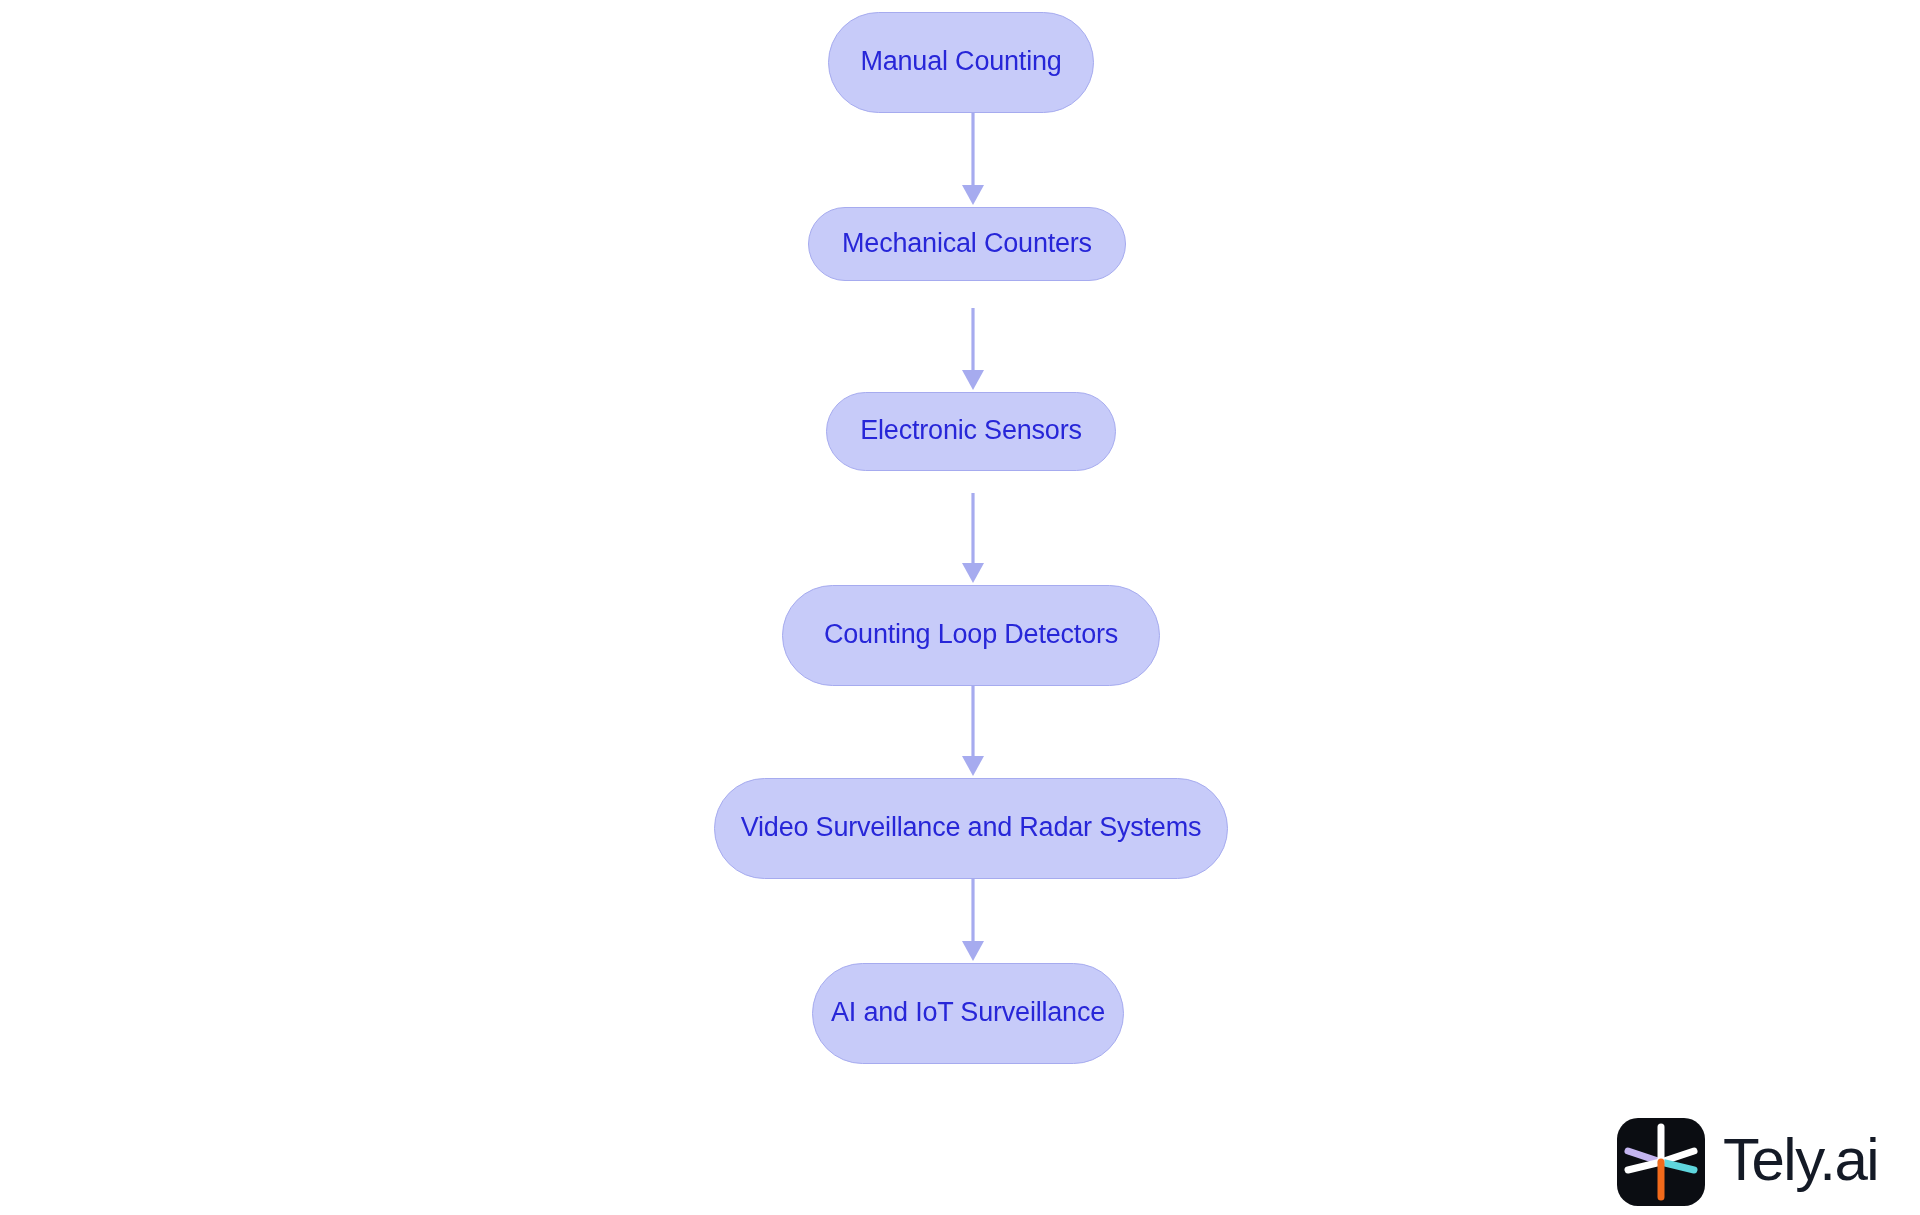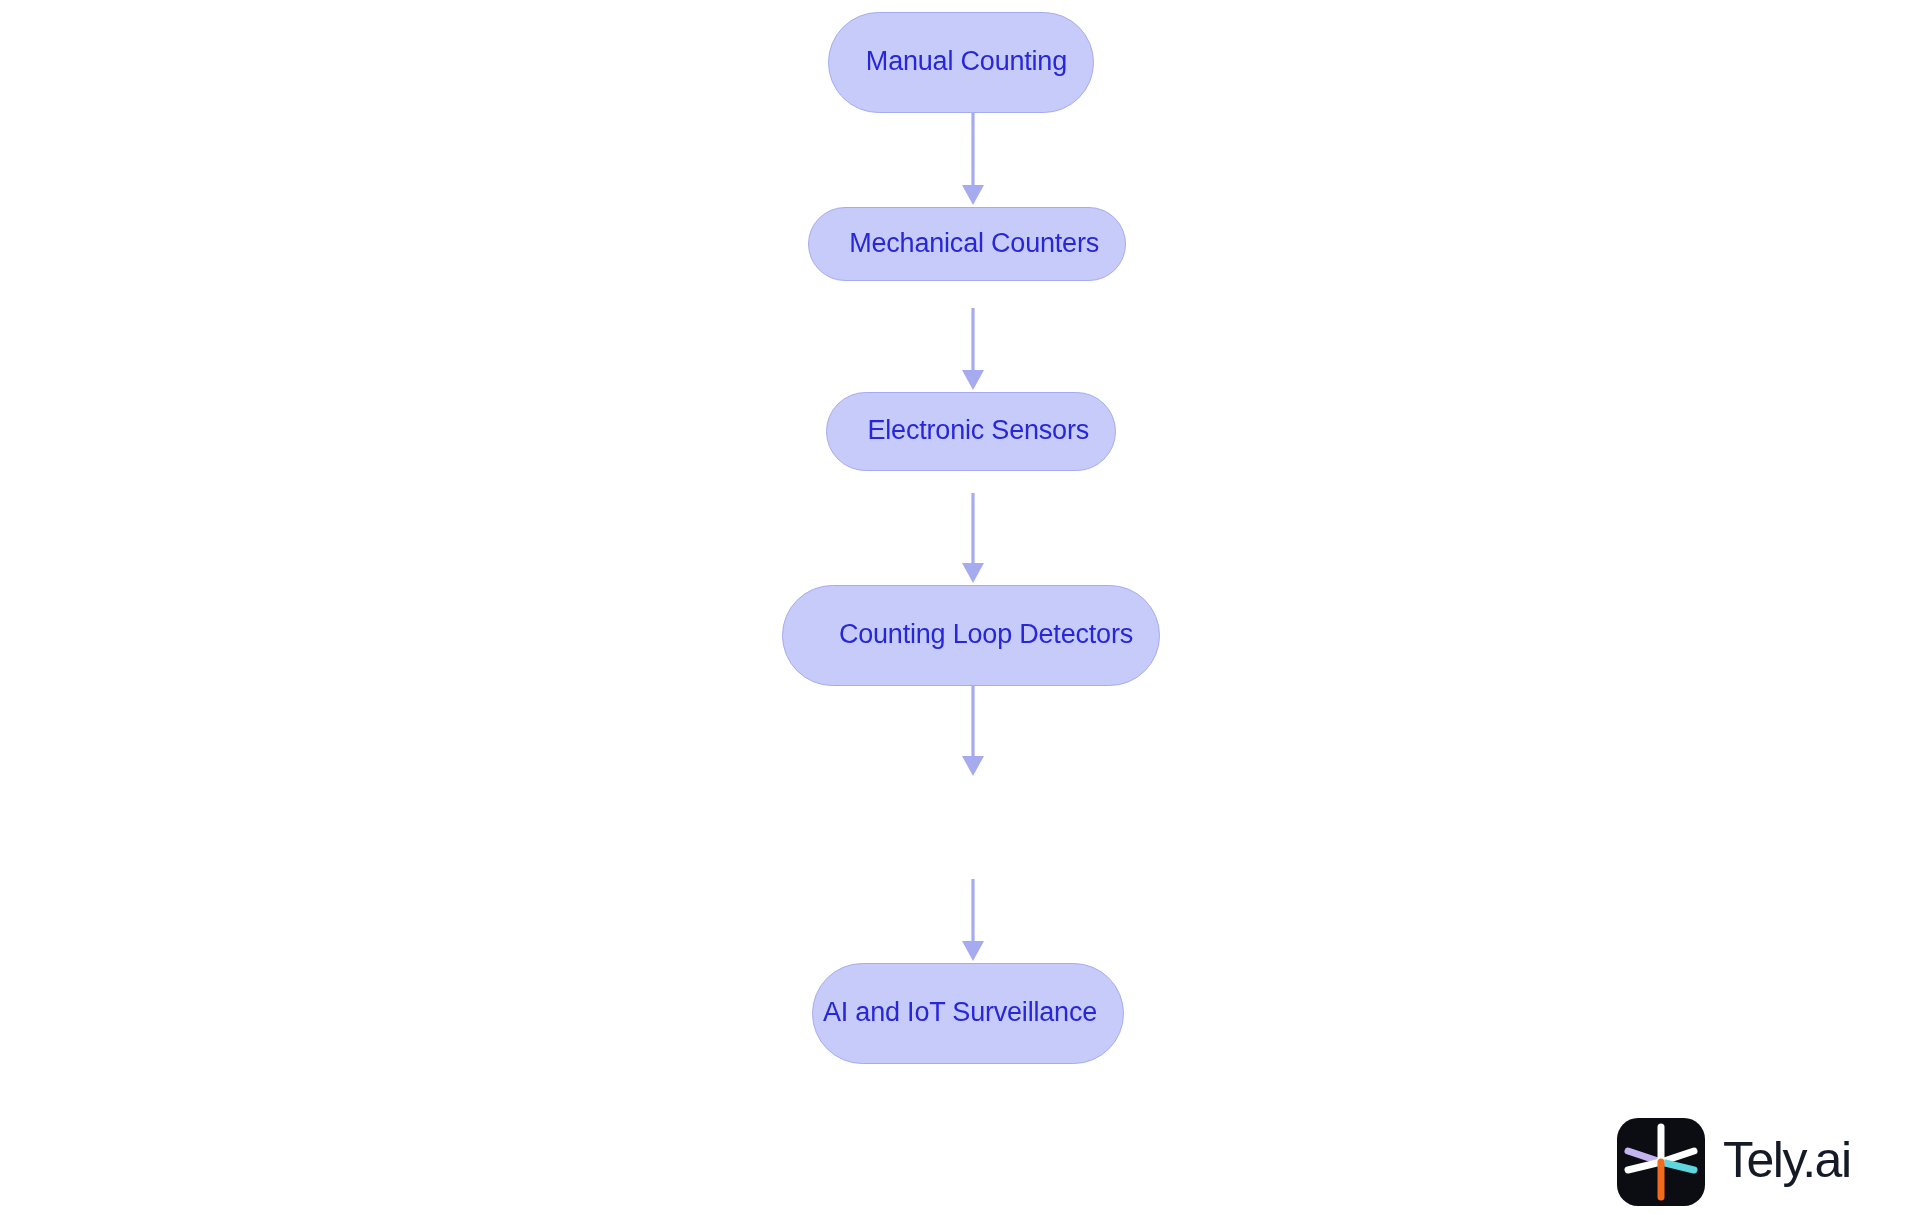--- a/index.html
+++ b/index.html
@@ -24,21 +24,21 @@
     width: 1920px;
     height: 1215px;
   }
 
   
   .flow-node {
     position: absolute;
     box-sizing: border-box;
     display: flex;
     align-items: center;
-    justify-content: flex-end;
+    justify-content: center;
     background: #c7cbf9;
     border: 1.6px solid #a6abef;
     border-radius: 60px;
     color: #2726d8;
     font-size: 27px;
     font-weight: 400;
     letter-spacing: -0.2px;
     white-space: nowrap;
     line-height: 1;
     padding: 0 26px;
@@ -80,21 +80,21 @@
   #brand-mark {
     width: 88px;
     height: 88px;
     border-radius: 21px;
     background: #0b0d12;
     position: relative;
     flex: 0 0 auto;
   }
   #brand-wordmark {
     font-family: "Liberation Sans", sans-serif;
-    font-size: 50px;
+    font-size: 60px;
     font-weight: 400;
     letter-spacing: -1.5px;
     color: #141a26;
     line-height: 1;
     transform: translateY(-2px);
   }
 </style>
 </head>
 <body>
 
@@ -139,20 +139,23 @@
   </div>
 
   <div class="flow-node" id="node-electronic-sensors">
     <span class="node-label">Electronic Sensors</span>
   </div>
 
   <div class="flow-node" id="node-inductive-loop">
     <span class="node-label">Counting Loop Detectors</span>
   </div>
 
+  <div class="flow-node" id="node-video-radar">
+    <span class="node-label">Video Surveillance and Radar Systems</span>
+  </div>
 
   <div class="flow-node" id="node-ai-iot">
     <span class="node-label">AI and IoT Surveillance</span>
   </div>
 
   <div id="brand-lockup">
     <div id="brand-mark">
       <svg viewBox="0 0 88 88" width="88" height="88" aria-hidden="true">
         <g stroke-linecap="round">
 

